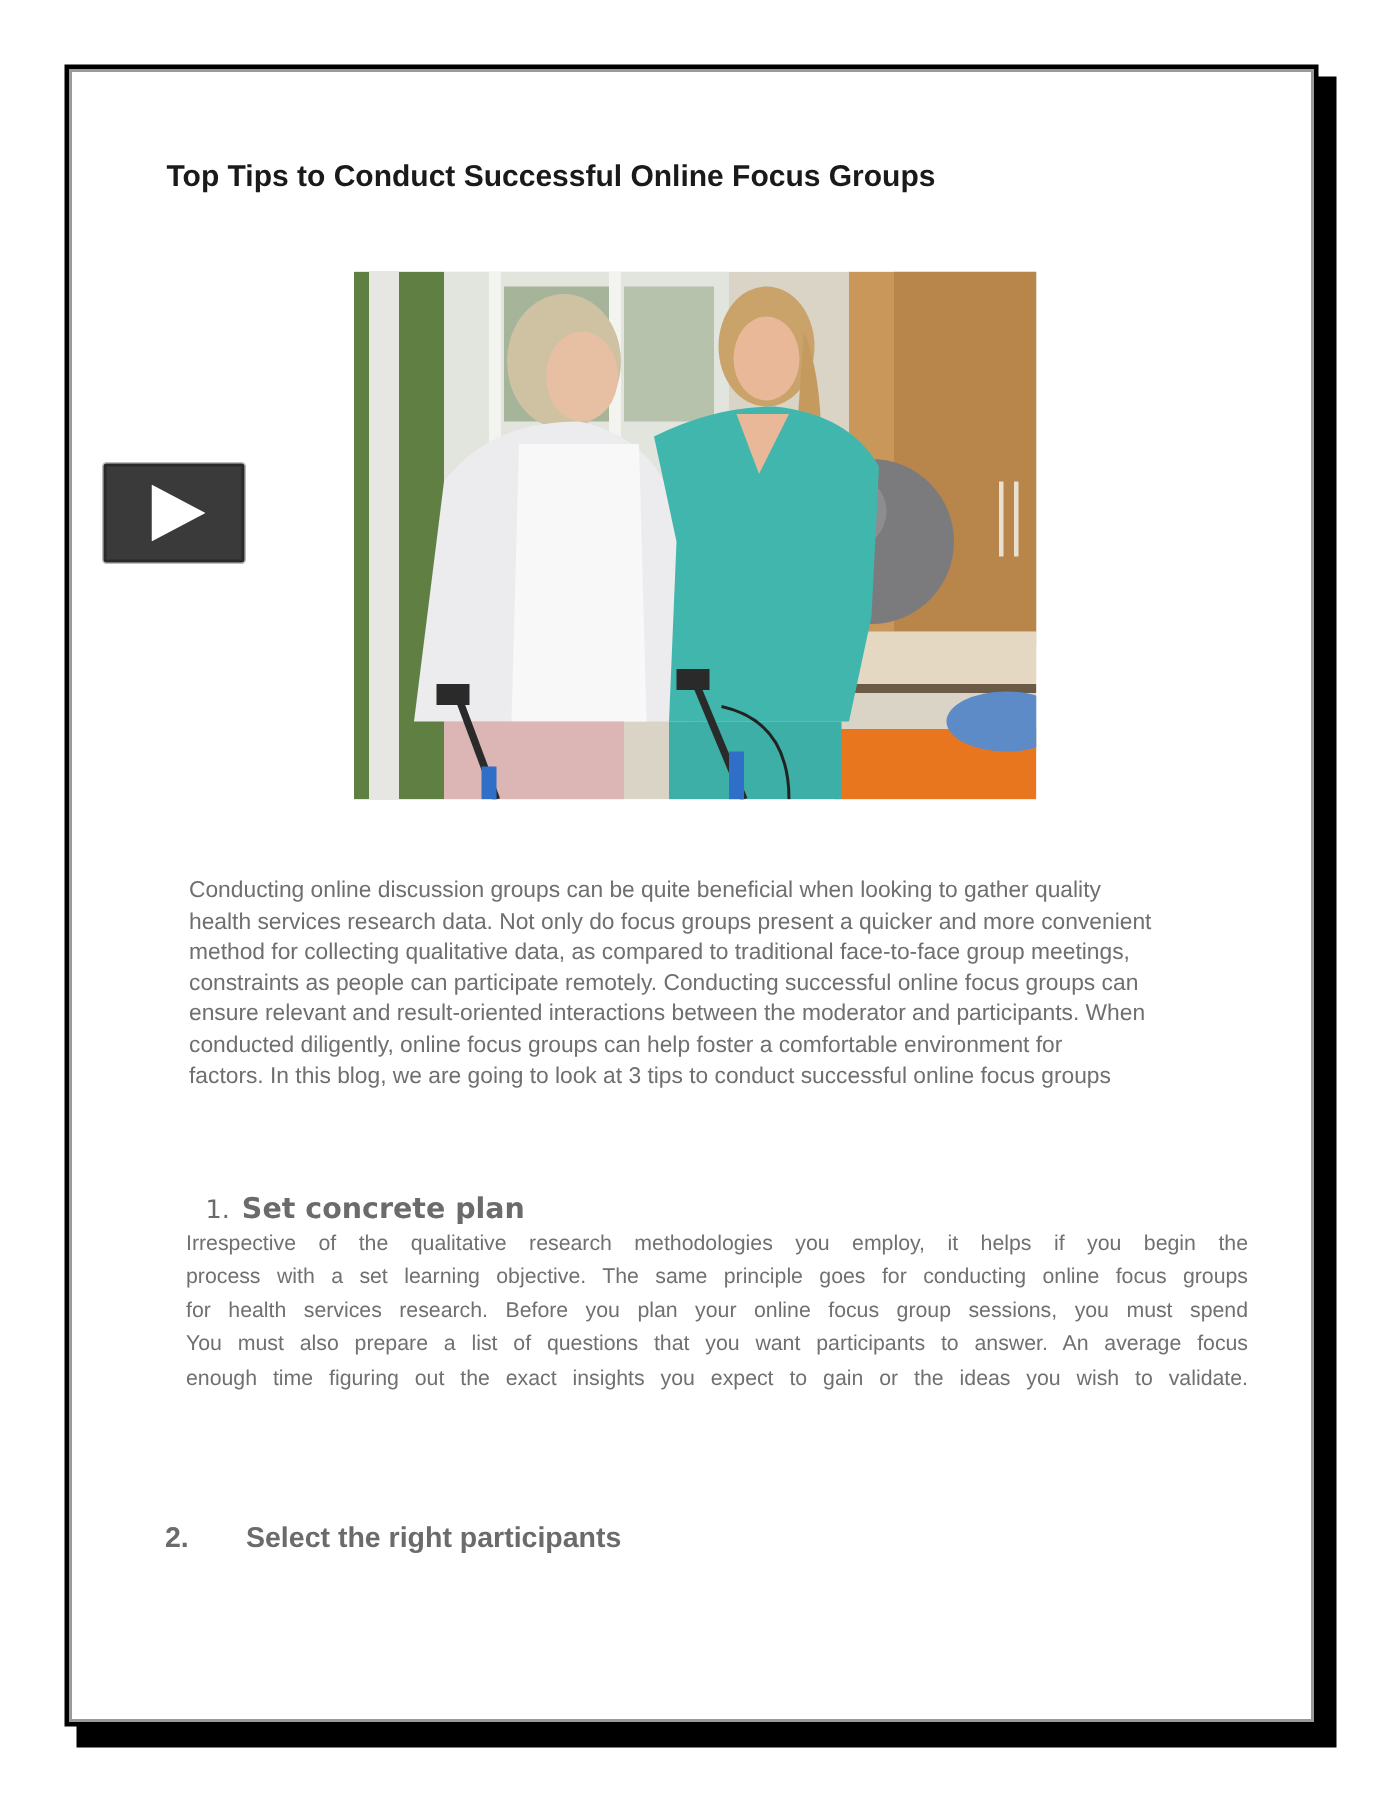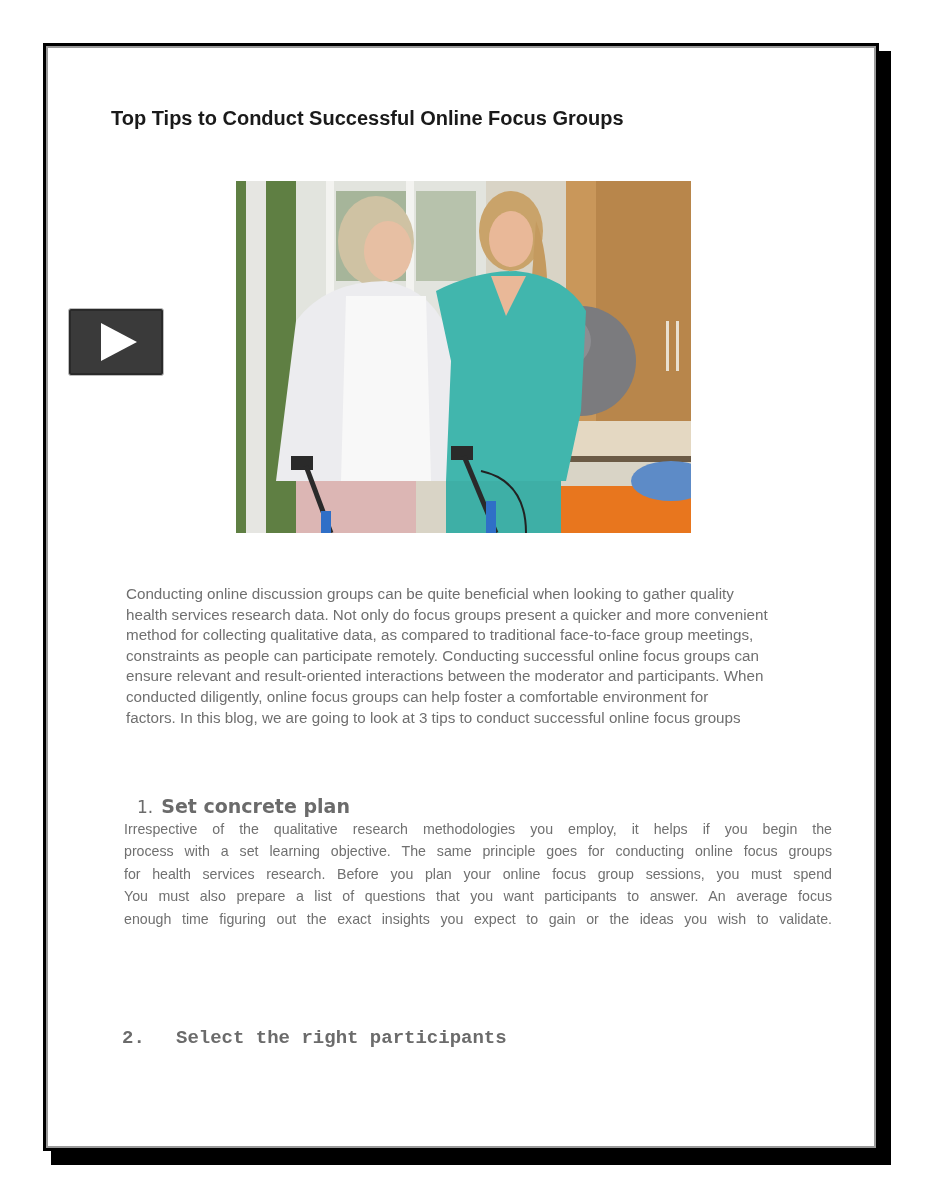--- a/index.html
+++ b/index.html
@@ -21,21 +21,21 @@
   .intro a { color: #1a0dab; text-decoration: underline; }
   .intro .line { display: block; white-space: nowrap; }
 
   .h1 { position: absolute; left: 137px; top: 795px; margin: 0; font-family: "DejaVu Sans", sans-serif; font-weight: bold; font-size: 19px; color: #6b6b6b; white-space: nowrap; }
   .h1 .num { font-weight: normal; font-size: 17px; margin-right: 8px; }
 
   .para2 { position: absolute; left: 110px; top: 804px; width: 708px; margin: 14px; font-family: Liberation Sans, sans-serif; font-size: 14.2px; line-height: 22.4px; color: #707070; text-align: justify; }
   .para2 .line { display: block; white-space: nowrap; text-align-last: justify; }
   .para2 .line.last { text-align-last: left; }
 
-  .h2 { position: absolute; left: 110px; top: 1015px; margin: 12px; font-family: Liberation Mono, monospace; font-weight: bold; font-size: 19px; color: #6b6b6b; white-space: nowrap; }
+  .h2 { position: absolute; left: 110px; top: 1015px; margin: 0; font-family: Liberation Sans, sans-serif; font-weight: bold; font-size: 19px; color: #6b6b6b; white-space: nowrap; }
   .h2 .num { display: inline-block; width: 54px; }
 </style>
 </head>
 <body>
 
 <div class="shadow"></div>
 <div class="frame">
   <div class="frame-gray"></div>
   <div class="frame-white"></div>
 </div>

